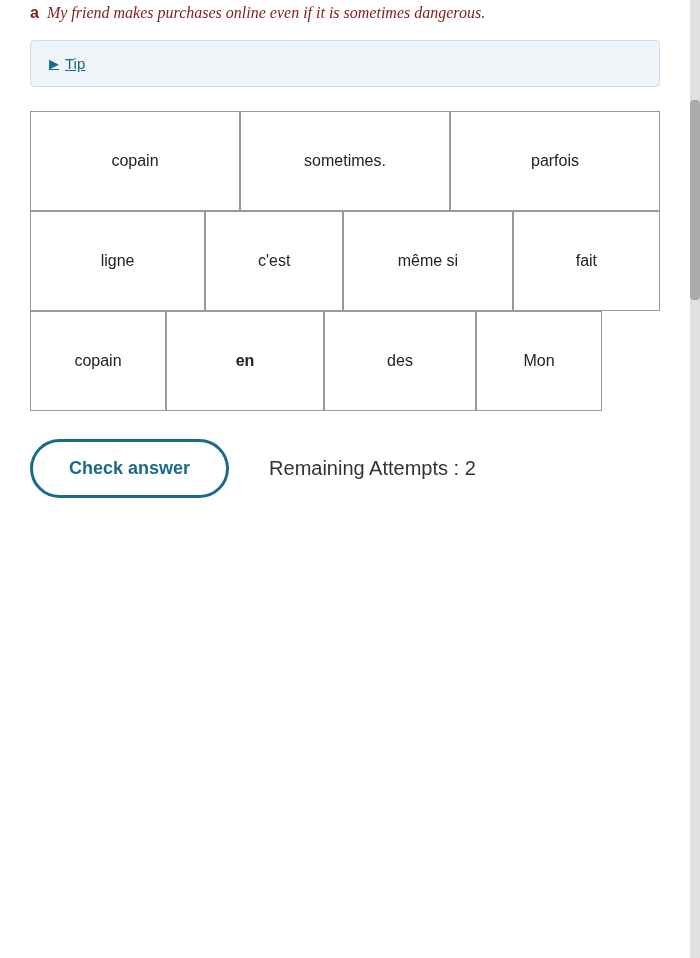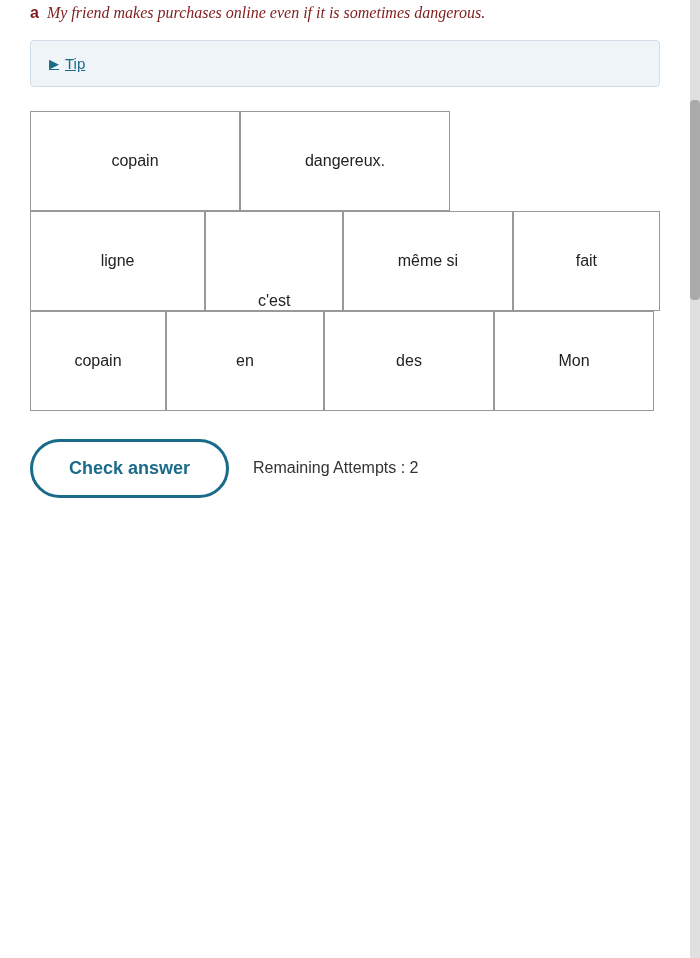--- a/index.html
+++ b/index.html
@@ -121,57 +121,57 @@
       width: 210px;
       height: 100px;
     }
 
     
     .row-2 .word-tile {
       height: 100px;
     }
 
     .row-2 .tile-ligne { width: 188px; }
-    .row-2 .tile-cest  { width: 148px; align-items: flex-end; }
+    .row-2 .tile-cest  { width: 148px; }
     .row-2 .tile-memesi { width: 182px; }
     .row-2 .tile-fait   { width: 158px; }
 
     
     .row-3 .word-tile {
       height: 100px;
     }
 
     .row-3 .tile-copain { width: 136px; }
-    .row-3 .tile-en     { width: 158px; }
-    .row-3 .tile-des    { width: 170px; }
-    .row-3 .tile-mon    { width: 160px; }
+    .row-3 .tile-en     { width: 158px; font-weight: bold; }
+    .row-3 .tile-des    { width: 152px; }
+    .row-3 .tile-mon    { width: 126px; }
 
     .bottom-row {
       display: flex;
       align-items: center;
-      gap: 24px;
+      gap: 40px;
       margin-top: 4px;
     }
 
     .check-answer-btn {
       border: 3px solid #1a6a8a;
       background: #fff;
       color: #1a6a8a;
       font-weight: bold;
       font-size: 18px;
       font-family: Arial, sans-serif;
       border-radius: 40px;
       padding: 16px 36px;
       cursor: pointer;
       transition: background 0.15s, color 0.15s;
       white-space: nowrap;
     }
 
     .remaining-text {
-      font-size: 16px;
+      font-size: 20px;
       font-family: Arial, sans-serif;
       color: #333;
     }
   </style>
 </head>
 <body>
 
 <div class="scrollbar">
   <div class="scrollbar-thumb"></div>
 </div>
@@ -192,21 +192,24 @@
     </span>
   </div>
 
   <div class="word-grid">
 
     <div class="word-row row-1">
       <div class="word-tile">
         <span>copain</span>
       </div>
       <div class="word-tile">
-        <span>dangereux.</span>
+        <span>sometimes.</span>
+      </div>
+      <div class="word-tile">
+        <span>parfois</span>
       </div>
     </div>
 
     <div class="word-row row-2">
       <div class="word-tile tile-ligne">
         <span>ligne</span>
       </div>
       <div class="word-tile tile-cest">
         <span>c'est</span>
       </div>

